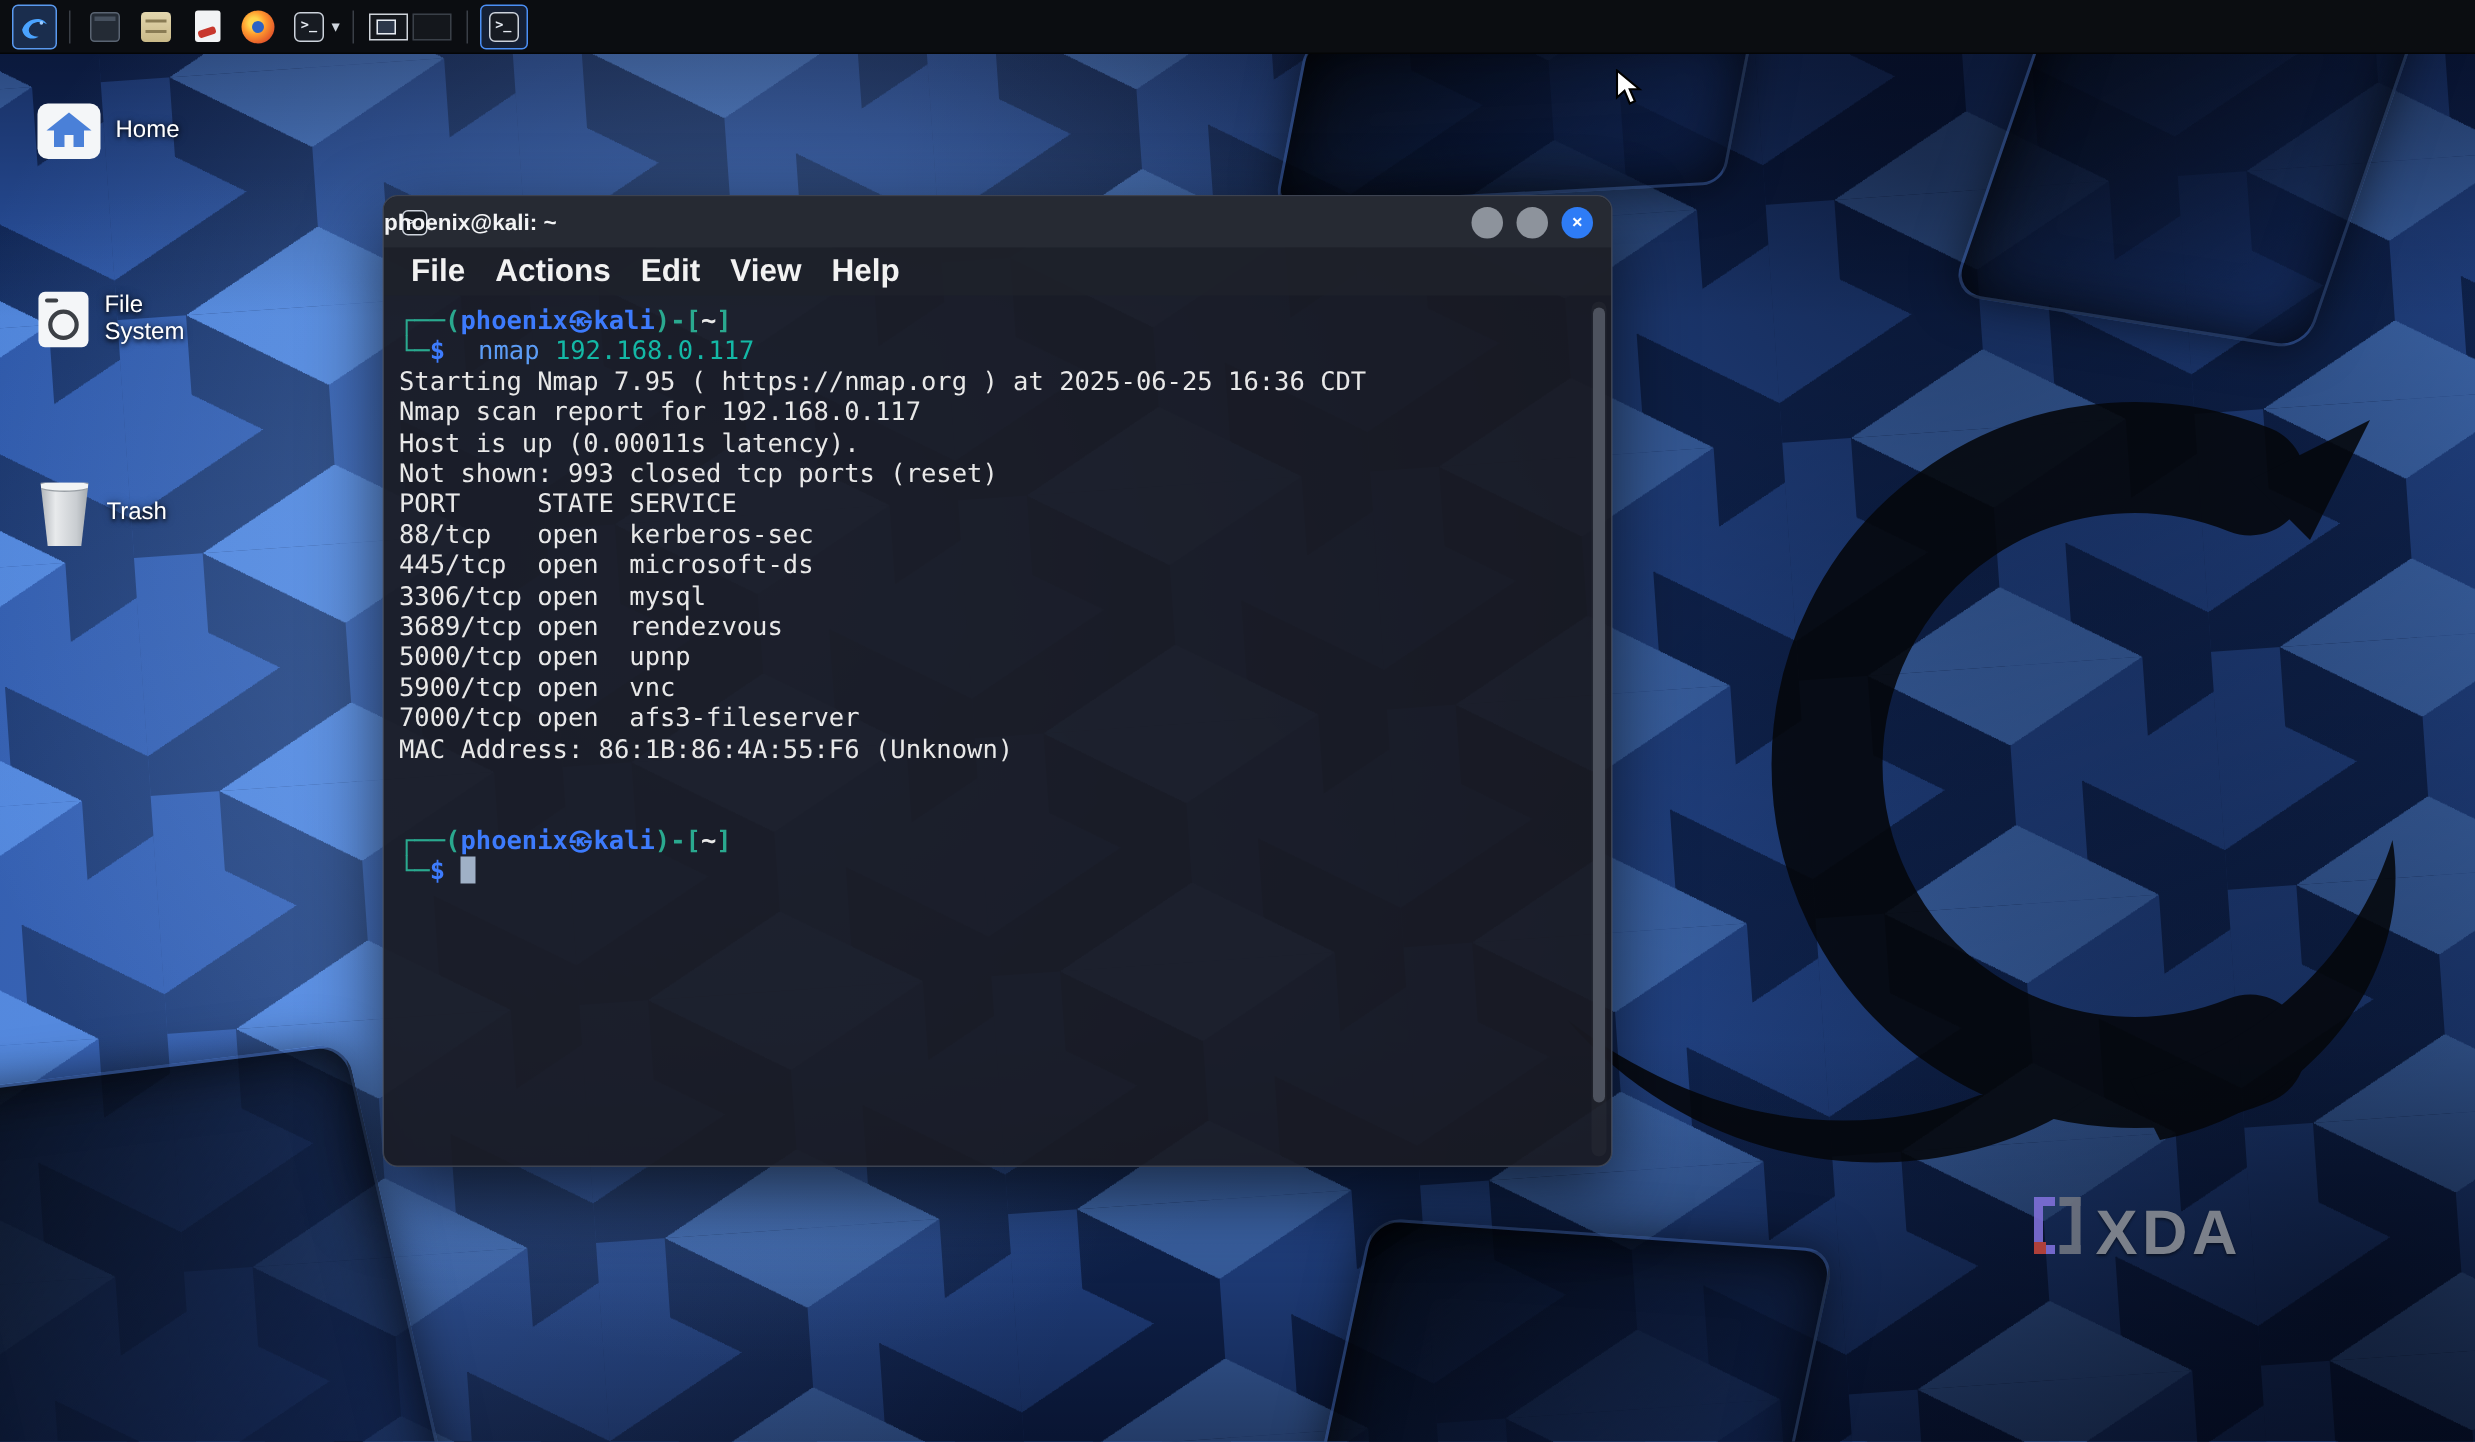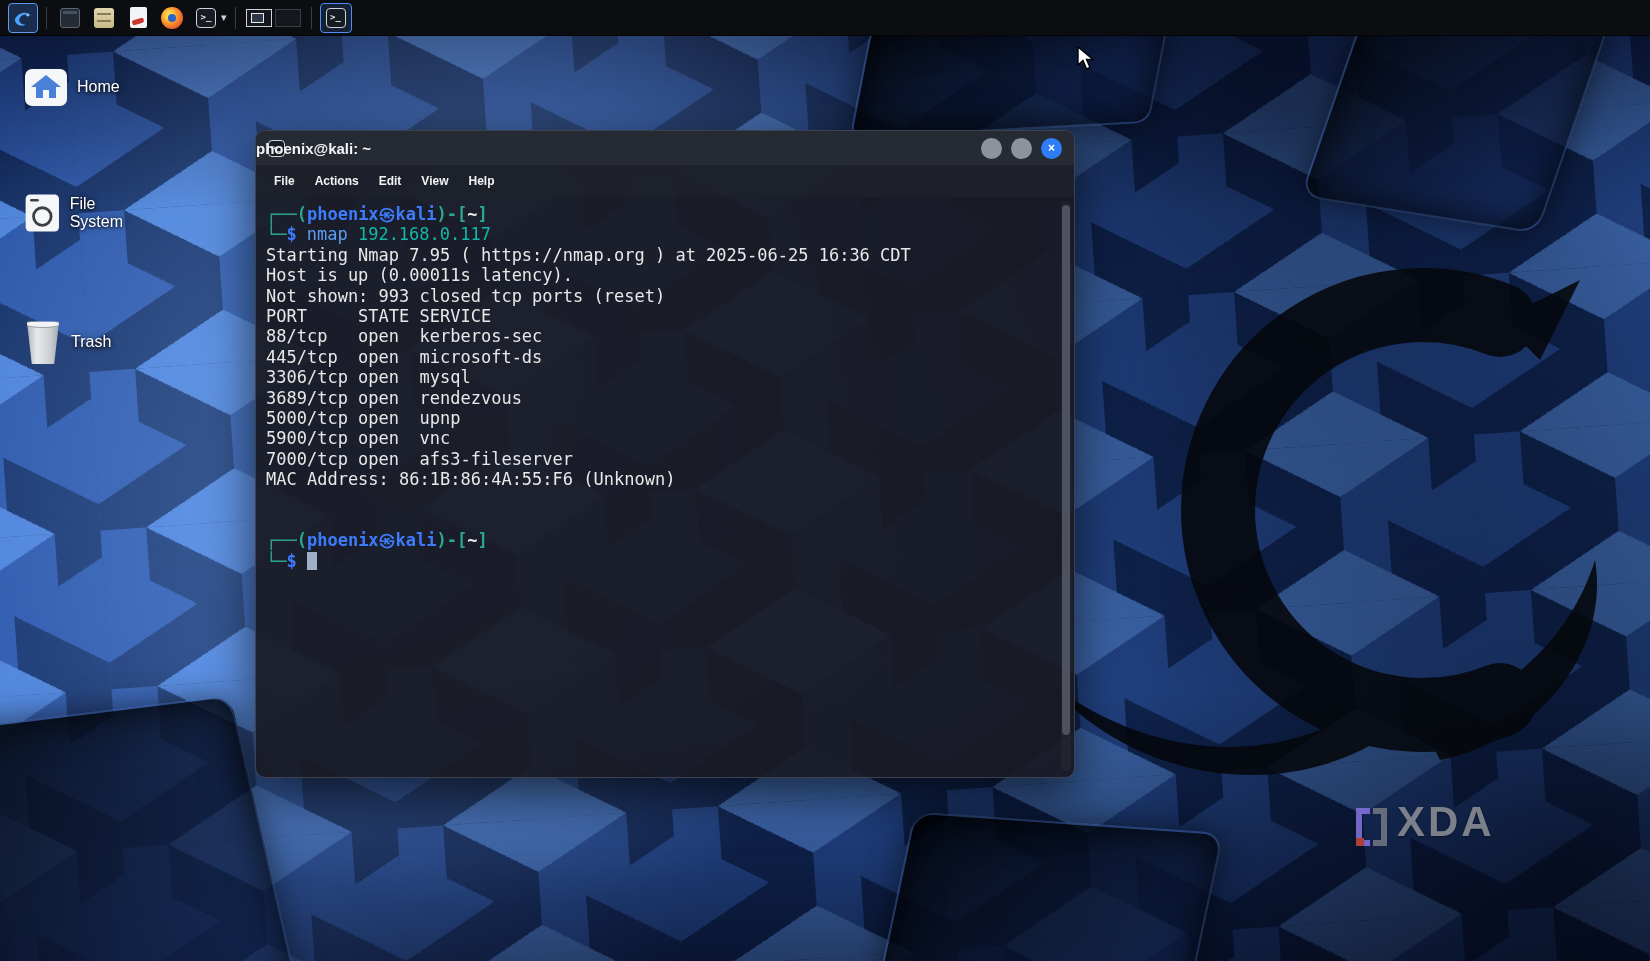--- a/index.html
+++ b/index.html
@@ -80,38 +80,38 @@
     box-shadow:0 18px 50px rgba(0,0,0,0.65);
     background:rgba(24,26,34,0.94); }
   .titlebar { height:34px; background:#262a33; display:flex; align-items:center; padding:0 12px; position:relative; }
   .tb-title { position:absolute; left:0; right:0; color:#f2f3f5; font-weight:700; font-size:15px; pointer-events:none; }
   .win-btns { margin-left:auto; display:flex; gap:9px; z-index:2; }
   .wbtn { width:21px; height:21px; border-radius:50%; border:none; cursor:pointer; font-size:12px; line-height:1; }
   .wbtn.gray { background:#8d939c; }
   .wbtn.close { background:#2e7cf6; color:#fff; font-weight:700; display:flex; align-items:center; justify-content:center; }
   .menubar { height:32px; display:flex; align-items:center; gap:20px; padding:0 18px;
     background:rgba(30,33,42,0.9); }
-  .menu-item { color:#f2f2f2; font-size:12px; font-weight:600; cursor:pointer; }
+  .menu-item { color:#f2f2f2; font-size:21px; font-weight:600; cursor:pointer; }
   .term-content { position:relative; height:calc(100% - 66px); padding:7px 24px 0 10px;
     font-family:"DejaVu Sans Mono", monospace; font-size:17px; line-height:20.4px; color:#e8e8e8; }
   .tline { white-space:pre; min-height:20.4px; }
   .pframe { color:#2aa98f; font-weight:700; }
   .puser { color:#3d7bfd; font-weight:700;margin-top:43px; }
   .ppath { color:#e8e8e8; font-weight:700; }
   .pdollar { color:#3d7bfd; font-weight:700; }
-  .cmd { color:#5c9cf5; margin-left:10px; }
+  .cmd { color:#5c9cf5; margin-left:22px; }
   .args { color:#14b8a6; }
   .prompt-gap { margin-top:20.4px; }
   .block-cursor { display:inline-block; width:10px; height:18px; background:#9fb0c6; vertical-align:-3px; margin-left:10px; }
   .scrollbar { position:absolute; right:3px; top:70px; bottom:6px; width:10px; border-radius:5px; background:rgba(255,255,255,0.03); cursor:pointer; }
   .scroll-thumb { position:absolute; left:1px; right:1px; top:4px; height:93%; background:#4d525e; border-radius:4px; cursor:grab; }
 
   
   .mouse-cursor { position:absolute; left:1076px; top:46px; z-index:50; }
-  .watermark { position:absolute; left:1356px; top:798px; z-index:6; display:flex; align-items:flex-end; opacity:0.9; }
+  .watermark { position:absolute; left:1356px; top:798px; z-index:6; display:flex; align-items:flex-start; opacity:0.9; }
   .xda-bl { width:14px; height:38px; border:6px solid #7e6fd8; border-right:none; position:relative; }
   .xda-bl::after { content:""; position:absolute; left:-6px; bottom:-6px; width:8px; height:8px; background:#c0453c; }
   .xda-br { width:14px; height:38px; border:6px solid #6f7480; border-left:none; margin-left:3px; }
   .xda-text { font-size:42px; font-weight:800; color:#878b92; letter-spacing:3px; margin-left:10px;
     text-shadow:0 1px 2px rgba(0,0,0,0.5); }
 </style>
 </head>
 <body>
 
 <div class="wallpaper">
@@ -212,20 +212,21 @@
     <span class="menu-item">Edit</span>
     <span class="menu-item">View</span>
     <span class="menu-item">Help</span>
   </div>
 
   <div class="term-content">
     <div class="tline"><span class="pframe">┌──(</span><span class="puser">phoenix</span><span class="puser">㉿</span><span class="puser">kali</span><span class="pframe">)-[</span><span class="ppath">~</span><span class="pframe">]</span></div>
     <div class="tline"><span class="pframe">└─</span><span class="pdollar">$</span><span class="cmd">nmap</span><span class="args"> 192.168.0.117</span></div>
 
     <div class="tline out">Starting Nmap 7.95 ( https://nmap.org ) at 2025-06-25 16:36 CDT</div>
+    <div class="tline out">Nmap scan report for 192.168.0.117</div>
     <div class="tline out">Host is up (0.00011s latency).</div>
     <div class="tline out">Not shown: 993 closed tcp ports (reset)</div>
     <div class="tline out">PORT     STATE SERVICE</div>
     <div class="tline out">88/tcp   open  kerberos-sec</div>
     <div class="tline out">445/tcp  open  microsoft-ds</div>
     <div class="tline out">3306/tcp open  mysql</div>
     <div class="tline out">3689/tcp open  rendezvous</div>
     <div class="tline out">5000/tcp open  upnp</div>
     <div class="tline out">5900/tcp open  vnc</div>
     <div class="tline out">7000/tcp open  afs3-fileserver</div>

